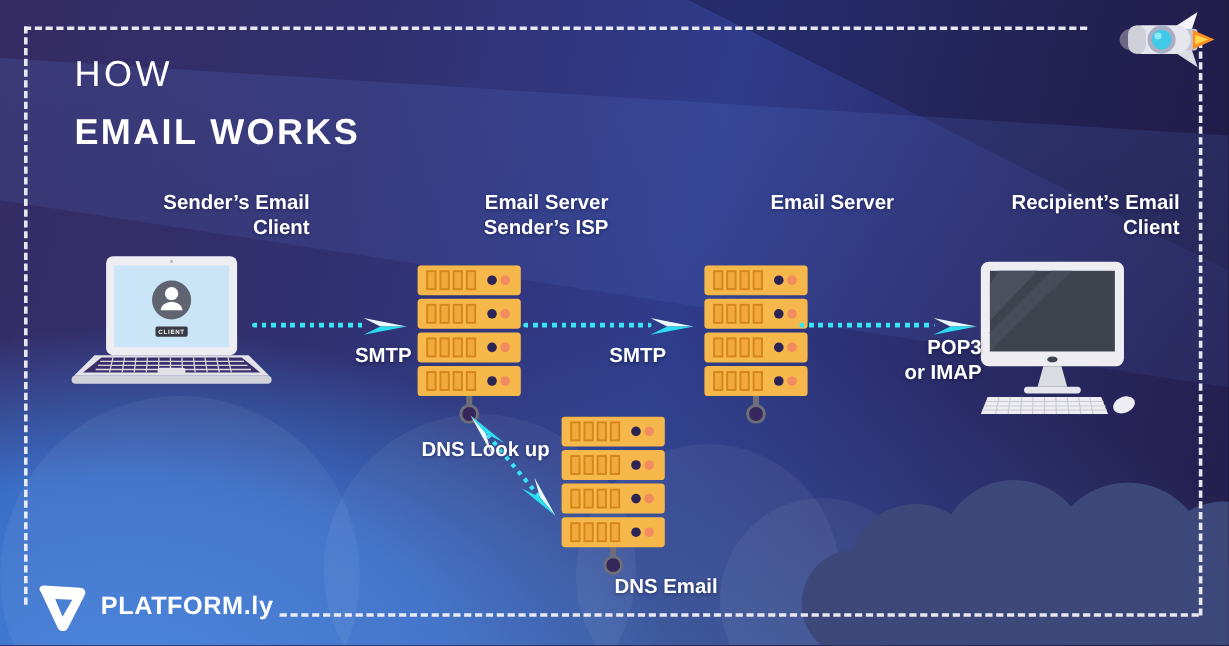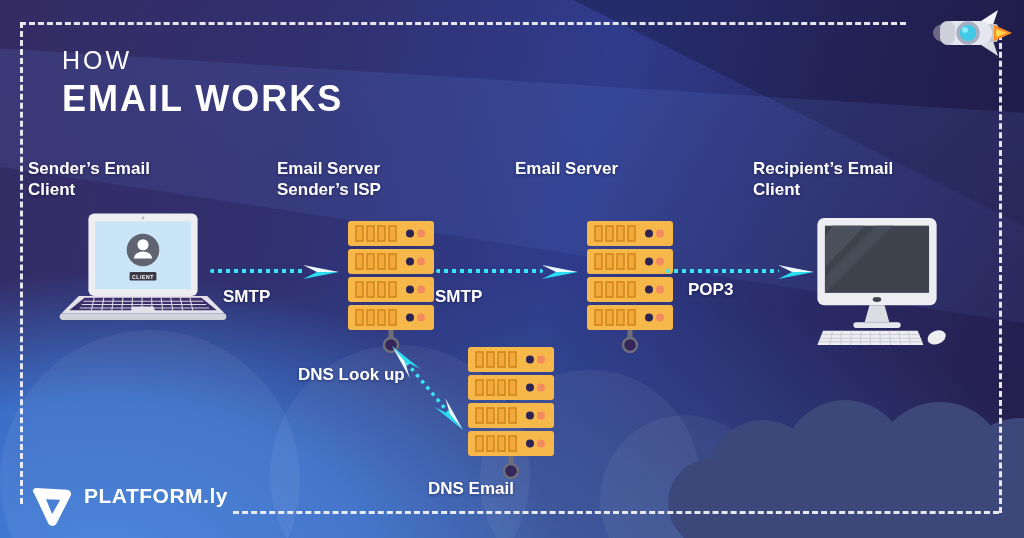--- a/index.html
+++ b/index.html
@@ -22,24 +22,24 @@
     clip-path:polygon(0 9%,100% 21%,100% 60%,0 31%);
     background:linear-gradient(180deg,rgba(96,132,222,.17),rgba(96,132,222,.04));
   }
   .cloud{position:absolute;border-radius:50%;}
   .cloud-light{background:rgba(255,255,255,.055);}
   .cloud-slate{background:#3c4879;}
   .slate-base{position:absolute;background:#3c4879;}
   .border-seg{position:absolute;opacity:.93;}
   .bseg-h{border-top:3px dashed #f5f5fa;height:0;}
   .bseg-v{border-left:3px dashed #f5f5fa;width:0;}
-  .title-thin{font-size:25px;font-weight:400;letter-spacing:3px;color:#fff;}
-  .title-bold{font-size:36px;font-weight:800;letter-spacing:2px;color:#fff;margin-top:3px;}
+  .title-thin{font-size:30px;font-weight:400;letter-spacing:3px;color:#fff;}
+  .title-bold{font-size:30px;font-weight:800;letter-spacing:2px;color:#fff;margin-top:14px;}
   .node-label,.flow-label{
-    position:absolute;text-align:left;color:#fff;font-weight:700;
+    position:absolute;text-align:right;color:#fff;font-weight:700;
     font-size:17px;line-height:1.22;text-shadow:0 1px 3px rgba(8,8,40,.45);
   }
   .node-label{width:230px;}
   .dotline{
     position:absolute;height:4px;border-radius:2px;
     background:repeating-linear-gradient(90deg,#38e5f2 0,#38e5f2 4px,transparent 4px,transparent 8px);
   }
   .brand-text{font-size:21px;font-weight:800;letter-spacing:.5px;color:#fff;}
 </style>
 </head>
@@ -252,20 +252,21 @@
   </svg>
   <div class="flow-label" style="left:435px;top:287px;width:120px">SMTP</div>
 
   <div class="dotline" style="left:666px;top:269px;width:113px"></div>
   <svg class="abs" style="left:777px;top:261px" width="38" height="22" viewBox="0 0 38 22">
     <polygon points="1,4 37,11 15,11" fill="#eafbff"></polygon>
     <polygon points="1,18 37,11 15,11" fill="#2addf0"></polygon>
   </svg>
   <div class="flow-label" style="left:688px;top:280px;width:130px">
     <div>POP3</div>
+    <div>or IMAP</div>
   </div>
 
   <svg class="abs" style="left:383px;top:338px" width="100" height="104" viewBox="0 0 100 104">
     <line x1="18" y1="18" x2="70" y2="80" stroke="#38e5f2" stroke-width="3.5" stroke-dasharray="3.5 4.5"></line>
     <g transform="translate(9,8) rotate(-130)">
       <polygon points="-36,-7 0,0 -20,0" fill="#eafbff"></polygon>
       <polygon points="-36,7 0,0 -20,0" fill="#2addf0"></polygon>
     </g>
     <g transform="translate(80,92) rotate(50)">
       <polygon points="-36,-7 0,0 -20,0" fill="#eafbff"></polygon>
@@ -307,21 +308,21 @@
       <circle cx="63" cy="40.5" r="4" fill="#2d2456"></circle>
         <circle cx="74" cy="40.5" r="4" fill="#f28b60"></circle>
       <circle cx="63" cy="68.5" r="4" fill="#2d2456"></circle>
         <circle cx="74" cy="68.5" r="4" fill="#f28b60"></circle>
       <circle cx="63" cy="96.5" r="4" fill="#2d2456"></circle>
         <circle cx="74" cy="96.5" r="4" fill="#f28b60"></circle>
     </g>
   </svg>
   <div class="flow-label" style="left:428px;top:479px;width:170px">DNS Email</div>
 
-  <div class="abs" style="left:30px;top:484px;display:flex;gap:10px">
+  <div class="abs" style="left:30px;top:484px;display:flex;align-items:center;gap:10px">
     <svg width="44" height="44" viewBox="0 0 44 44">
       <g transform="rotate(-8 22 22)">
         <path fill="#ffffff" fill-rule="evenodd" d="M6 7 C4 4.5 6 1.5 9 2 L39 8 C42.5 8.7 43.8 12.5 41.5 15 L24 40 C22 42.8 17.5 42.3 16 39.2 Z
              M17 14.5 L31 17 L21 30 Z"></path>
       </g>
     </svg>
     <div class="brand-text">PLATFORM.ly</div>
   </div>
 
 </div>

